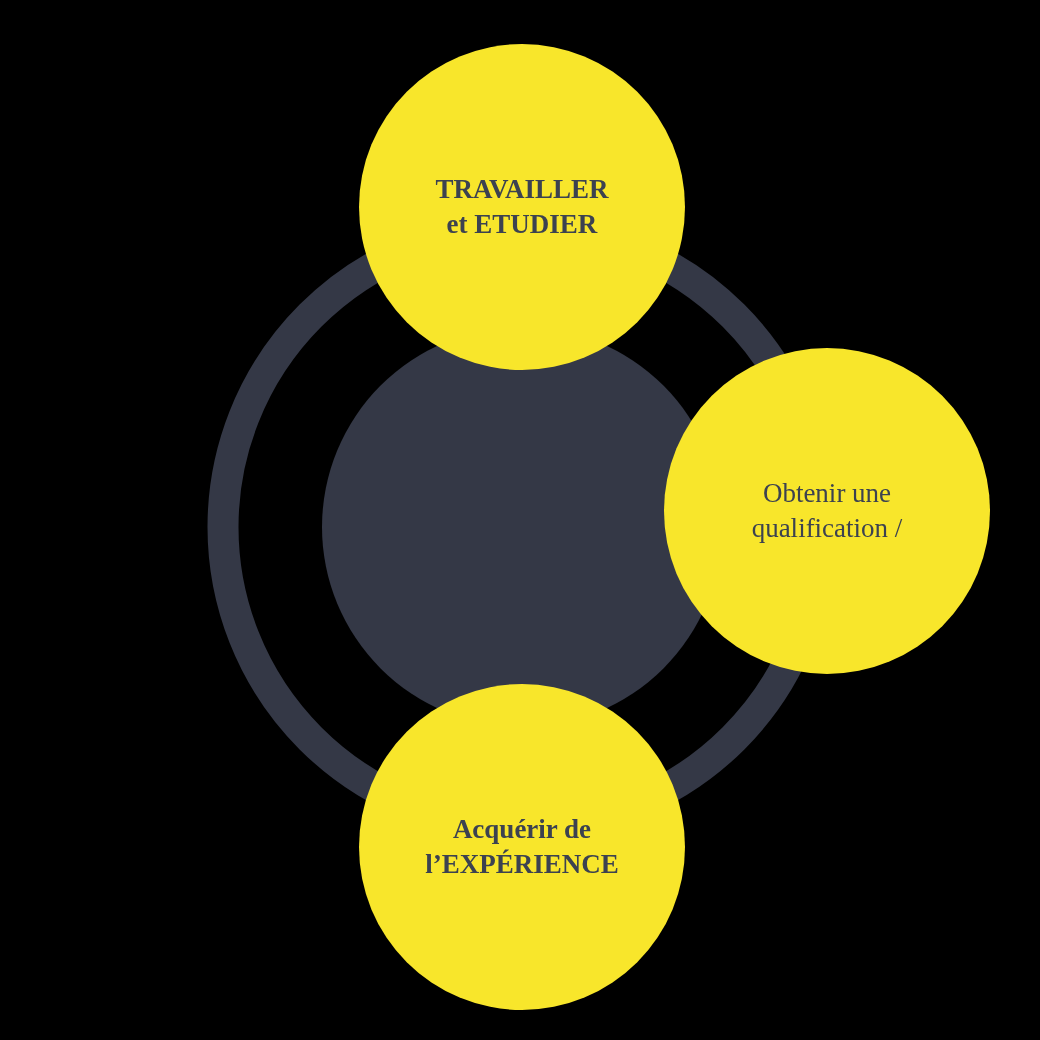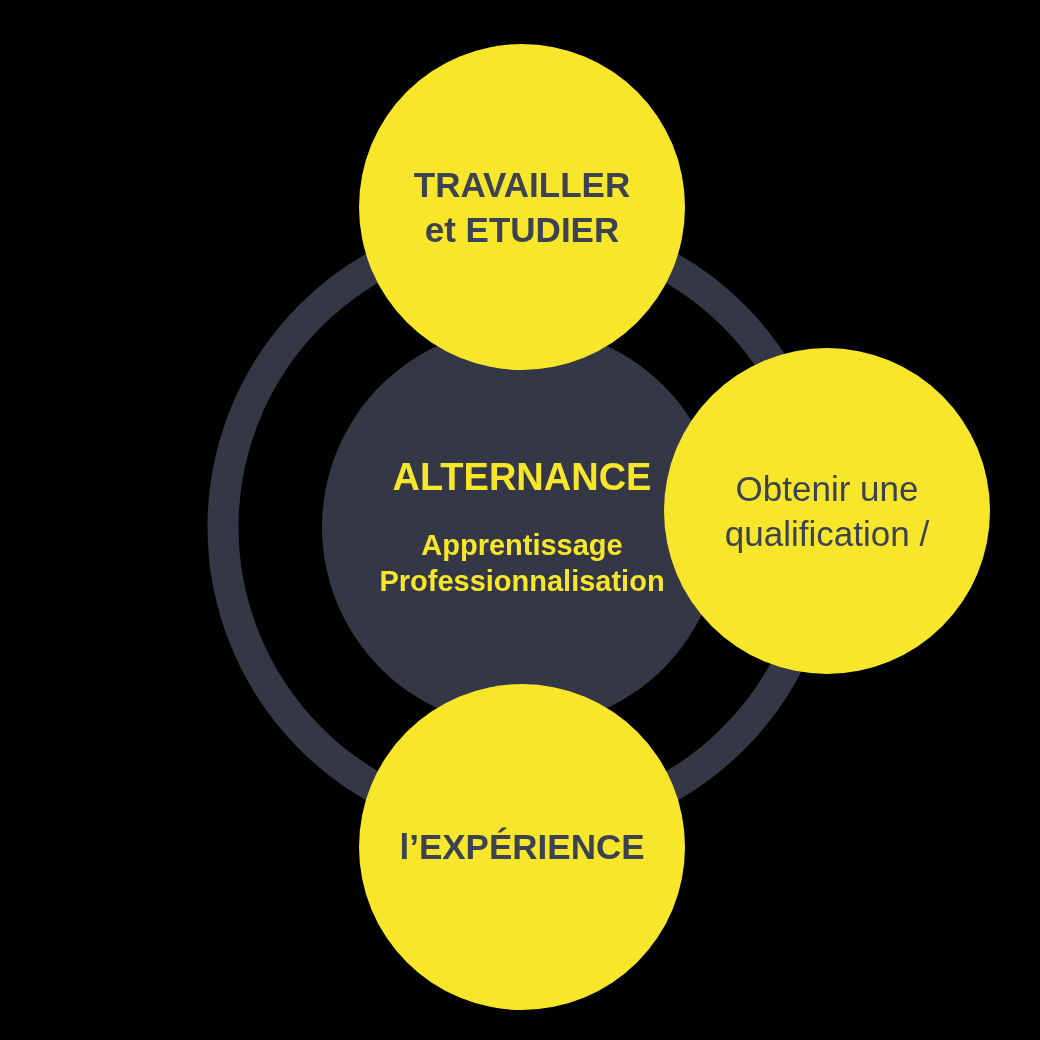--- a/index.html
+++ b/index.html
@@ -35,22 +35,23 @@
     width: 326px;
     height: 326px;
     border-radius: 50%;
     background: #F8E62B;
     display: flex;
     flex-direction: column;
     align-items: center;
     justify-content: center;
     text-align: center;
     color: #3C4250;
-    font-size: 35px;
+    font-size: 27px;
     line-height: 1.3;
+    font-family: Liberation Serif, serif;
   }
   .circle.bold { font-weight: bold; }
   .circle-top    { left: 359px; top: 44px;  }
   .circle-left   { left: 54px;  top: 364px; }
   .circle-right  { left: 664px; top: 348px; }
   .circle-bottom { left: 359px; top: 684px; }
   .center-text {
     position: absolute;
     left: 522px;
     top: 527px;
@@ -89,22 +90,18 @@
     <div>et ETUDIER</div>
   </div>
 
 
   <div class="circle circle-right">
     <div>Obtenir une</div>
     <div>qualification /</div>
   </div>
 
   <div class="circle circle-bottom bold">
+    <div>Acquérir de</div>
     <div>l’EXPÉRIENCE</div>
   </div>
 
-  <div class="center-text">
-    <div class="center-title">ALTERNANCE</div>
-    <div class="center-subtitle">Apprentissage</div>
-    <div class="center-subtitle">Professionnalisation</div>
-  </div>
 
 </div>
 
 </body></html>

